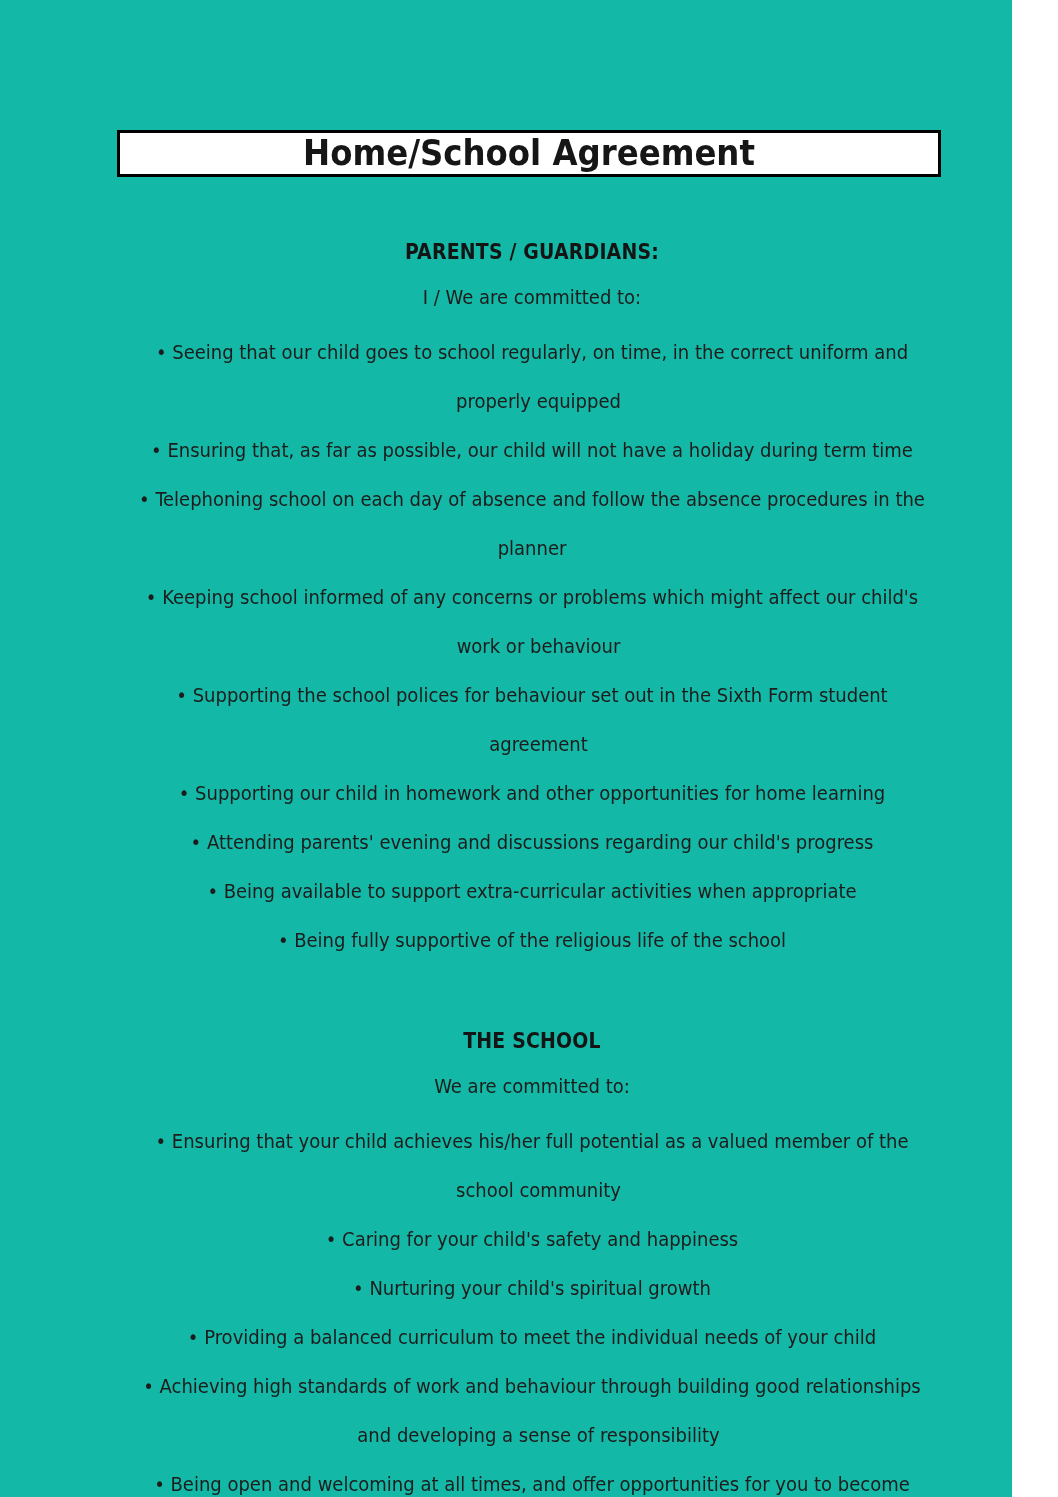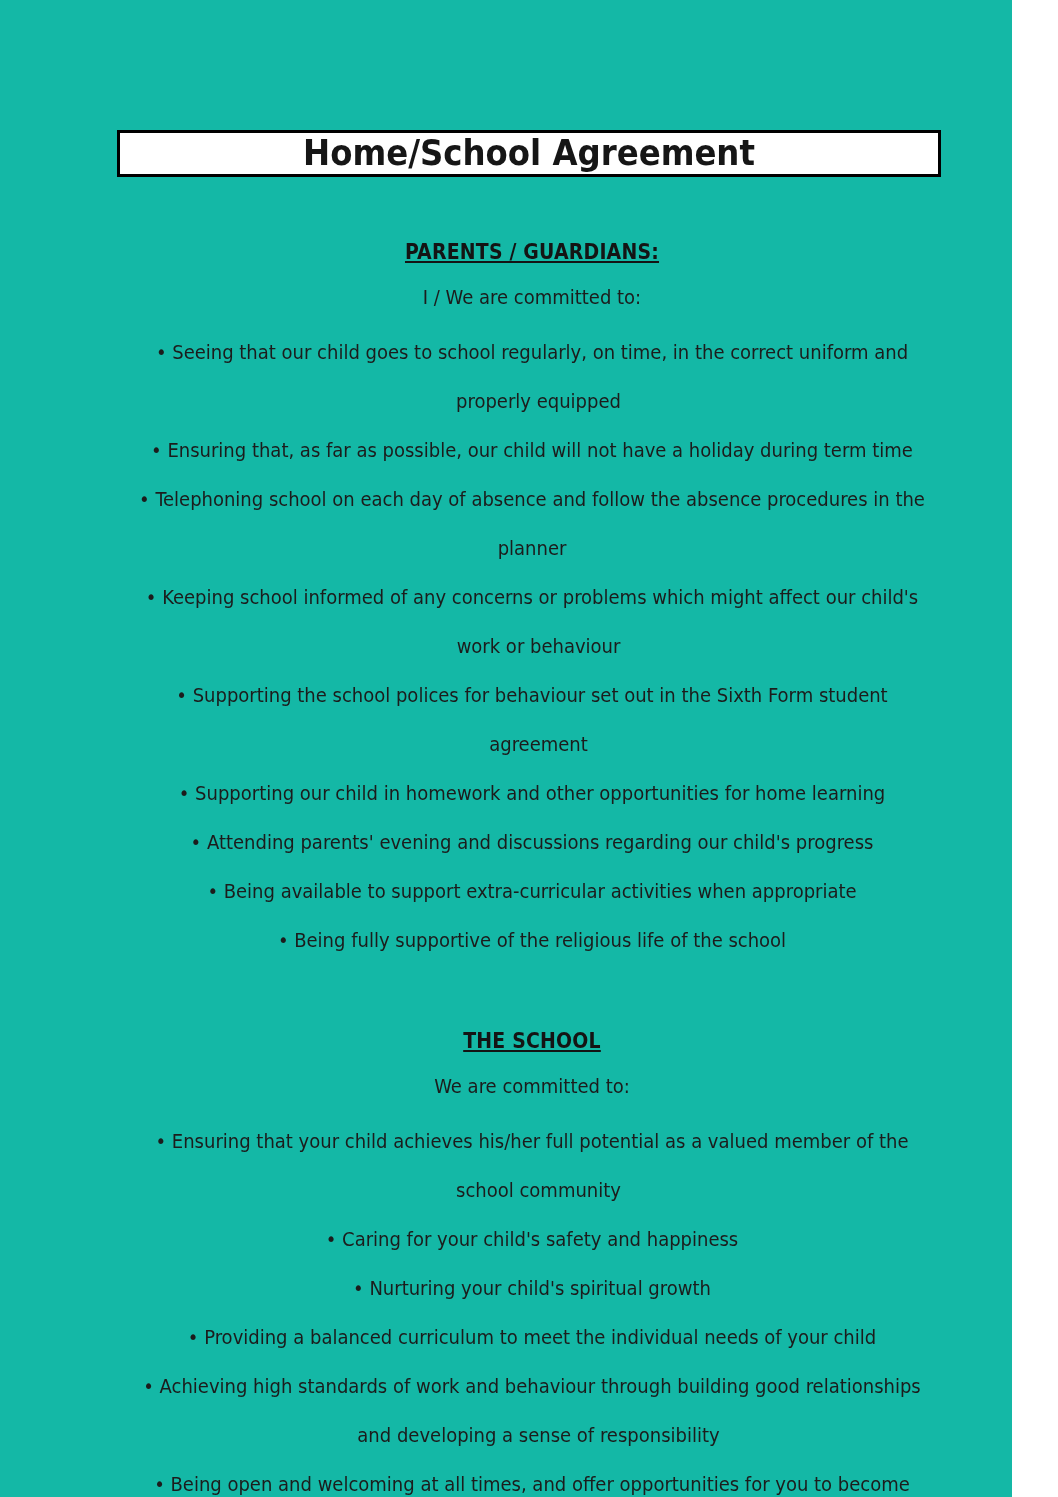--- a/index.html
+++ b/index.html
@@ -60,21 +60,20 @@
 
   .section { }
 
   .section-heading {
     font-size: 21px;
     font-weight: bold;
     color: #141414;
     margin: 0 0 22px 0;
     line-height: 1.15;
     letter-spacing: 0.2px;
-    text-decoration: underline;
   }
 
   .lead {
     font-size: 20px;
     font-weight: normal;
     color: #1c1c1c;
     margin: 0 0 19px 0;
     line-height: 1.15;
   }
 

